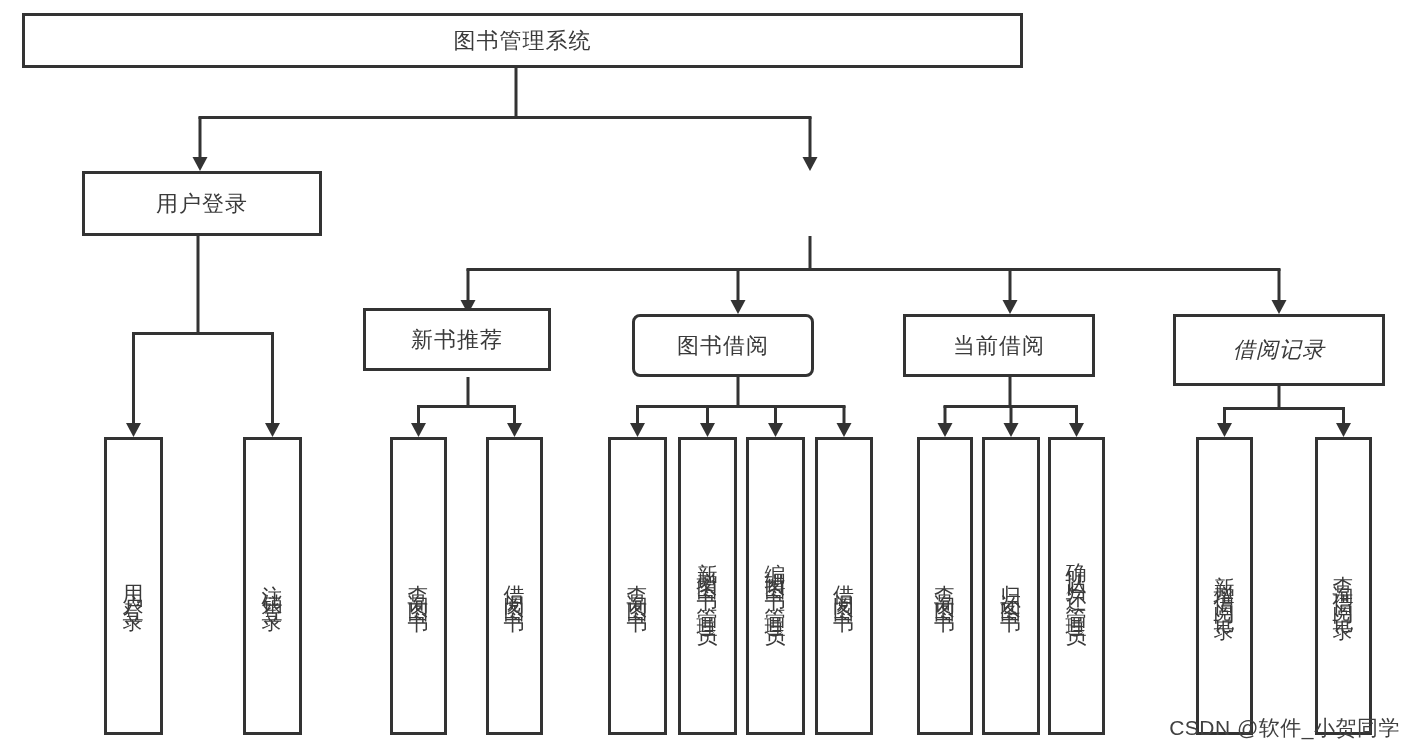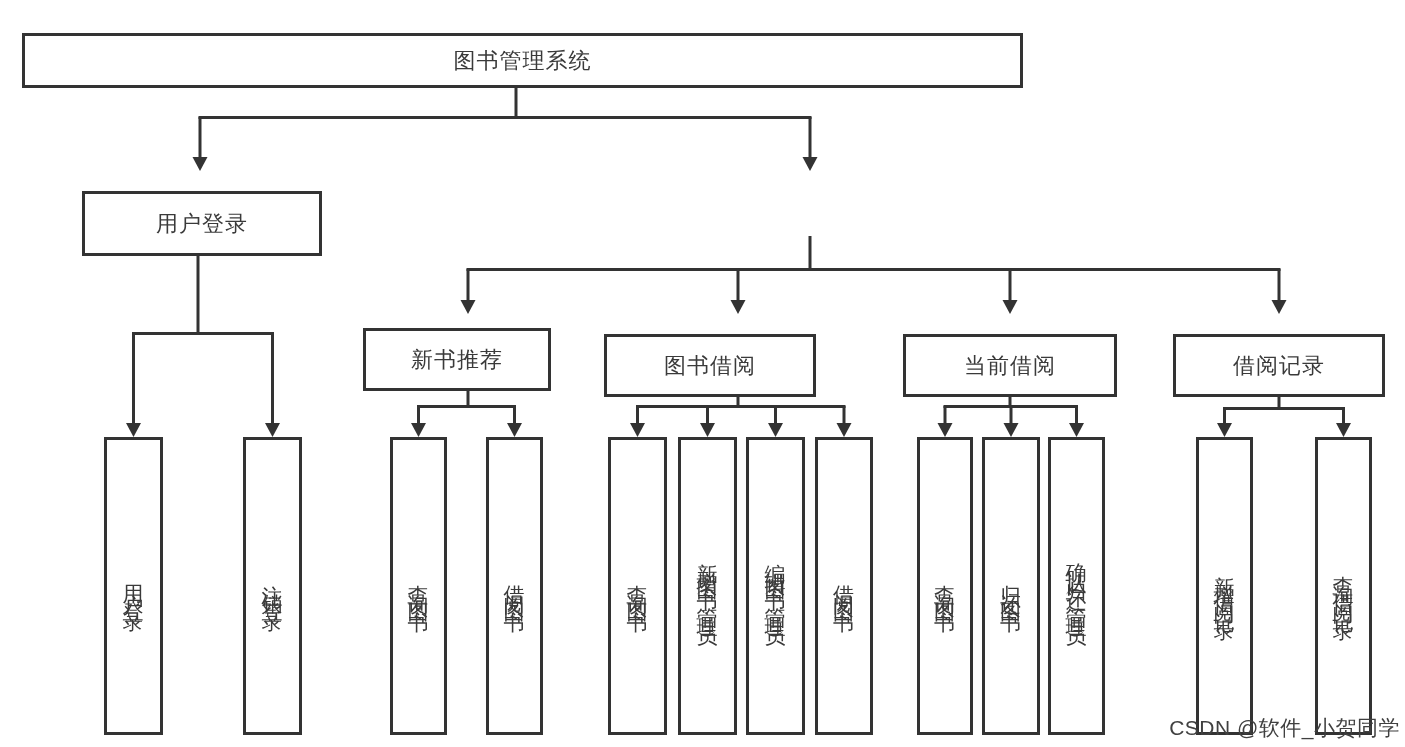--- a/index.html
+++ b/index.html
@@ -23,21 +23,20 @@
     background: #ffffff;
     display: flex;
     align-items: center;
     justify-content: center;
     color: #3a3a3a;
   }
   .node.h {
     font-size: 22px;
     letter-spacing: 1px;
     white-space: nowrap;
-    margin-top: 20px;
   }
   .node.v {
     font-size: 21px;
     writing-mode: vertical-rl;
     text-orientation: mixed;
     letter-spacing: 9px;
     line-height: 1;
   }
   #watermark {
     position: absolute;
@@ -130,23 +129,23 @@
         <polygon points="1336,423 1351,423 1343.5,437" stroke="none"></polygon>
       </g>
     </g>
   </svg>
 
   <div class="node h" style="left:22px; top:13px; width:1001px; height:55px;">图书管理系统</div>
 
   <div class="node h" style="left:82px; top:171px; width:240px; height:65px;">用户登录</div>
 
   <div class="node h" style="left:363px; top:308px; width:188px; height:63px;">新书推荐</div>
-  <div class="node h" style="left:604px; top:314px; width:212px; height:63px;">图书借阅</div>
-  <div class="node h" style="left:903px; top:314px; width:214px; height:63px;">当前借阅</div>
-  <div class="node h" style="left:1173px; top:314px; width:212px; height:63px;">借阅记录</div>
+  <div class="node h" style="left:632px; top:314px; width:182px; height:63px;border-radius:8px;">图书借阅</div>
+  <div class="node h" style="left:903px; top:314px; width:192px; height:63px;">当前借阅</div>
+  <div class="node h" style="left:1173px; top:314px; width:212px; height:72px;font-style:italic;">借阅记录</div>
 
   <div class="node v" style="left:104px; top:437px; width:59px; height:298px;">用户登录</div>
   <div class="node v" style="left:243px; top:437px; width:59px; height:298px;">注销登录</div>
 
   <div class="node v" style="left:390px; top:437px; width:57px; height:298px;">查询图书</div>
   <div class="node v" style="left:486px; top:437px; width:57px; height:298px;">借阅图书</div>
 
   <div class="node v" style="left:608px; top:437px; width:59px; height:298px;">查询图书</div>
   <div class="node v" style="left:678px; top:437px; width:59px; height:298px;">新增图书（管理员）</div>
   <div class="node v" style="left:746px; top:437px; width:59px; height:298px;">编辑图书（管理员）</div>

